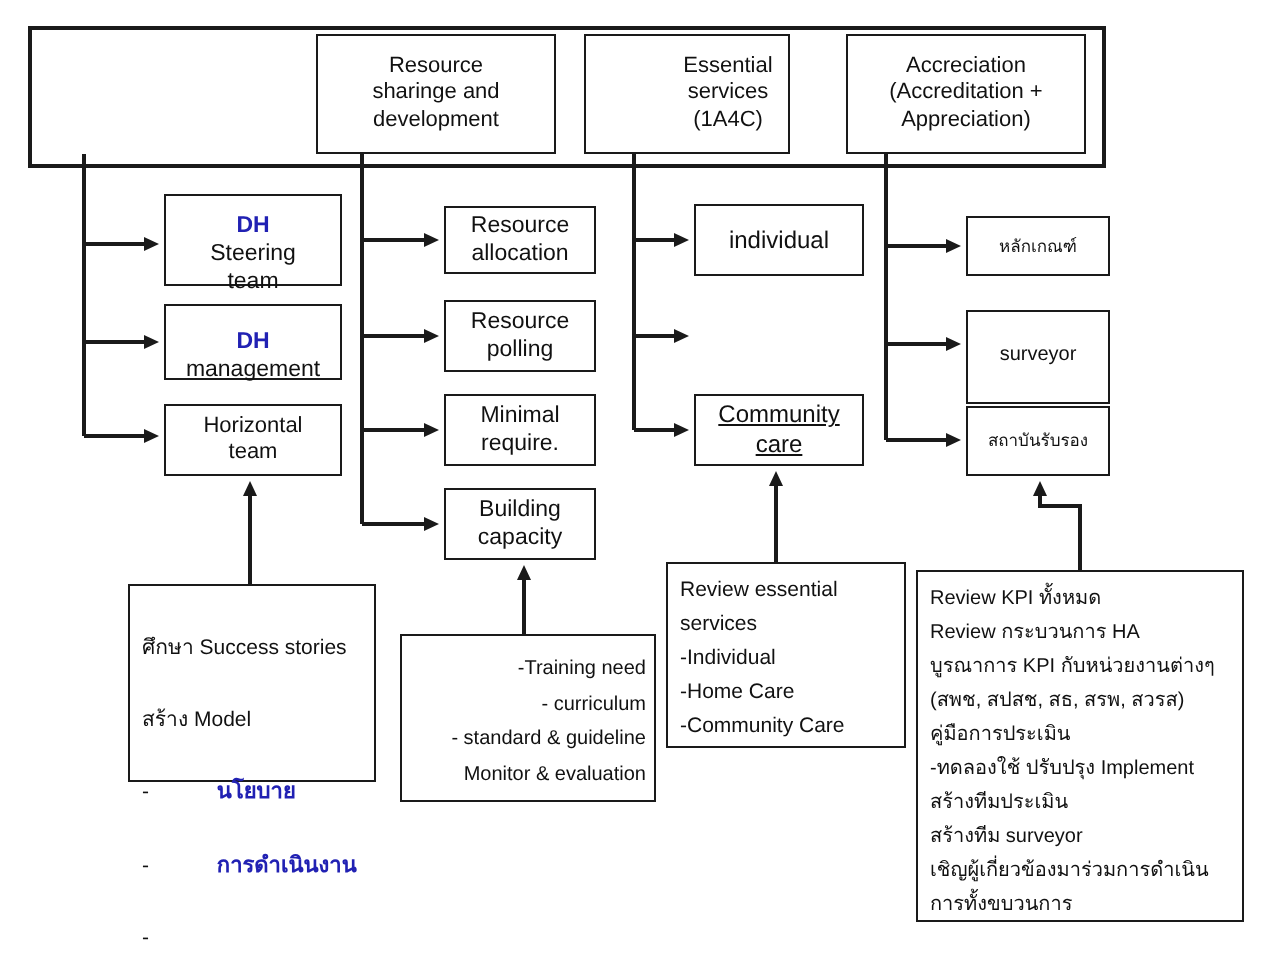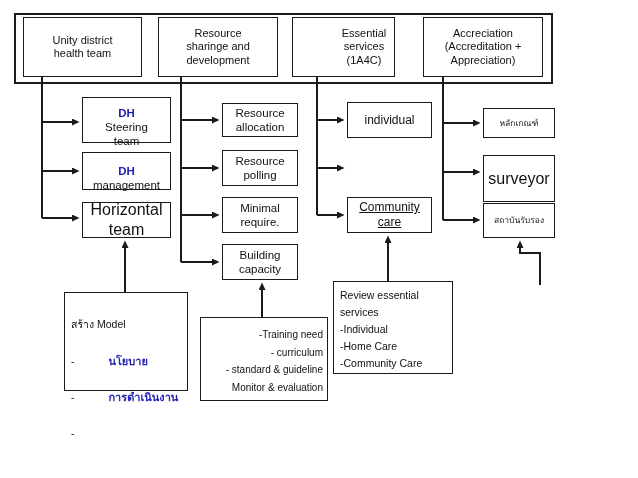--- a/index.html
+++ b/index.html
@@ -66,74 +66,82 @@
 
       <path d="M125 292 L125 247" marker-end="url(#ah)"></path>
       <path d="M262 317 L262 289" marker-end="url(#ah)"></path>
       <path d="M388 281 L388 242" marker-end="url(#ah)"></path>
       <path d="M540 285 L540 253 L520 253 L520 247" marker-end="url(#ah)"></path>
     </g>
   </svg>
 
   <div class="frame" style="left:14px;top:13px;width:539px;height:71px;"></div>
 
-  <div class="box" style="left:23px;top:17px;width:119px;height:60px;font-size:11px;">Unity district
-health team</div>
   <div class="box" style="left:158px;top:17px;width:120px;height:60px;font-size:11px;">Resource
 sharinge and
 development</div>
   <div class="box" style="left:292px;top:17px;width:103px;height:60px;font-size:11px;padding-left:41px;">Essential services
 (1A4C)</div>
   <div class="box" style="left:423px;top:17px;width:120px;height:60px;font-size:11px;">Accreciation
 (Accreditation +
 Appreciation)</div>
 
   <div class="box" style="left:82px;top:97px;width:89px;height:46px;font-size:11.5px;">
     <div>
       <span class="accent">DH</span><span>Steering
 team</span>
     </div>
   </div>
   <div class="box" style="left:82px;top:152px;width:89px;height:38px;font-size:11.5px;">
     <div>
       <span class="accent">DH</span><span>management</span>
     </div>
   </div>
-  <div class="box" style="left:82px;top:202px;width:89px;height:36px;font-size:16px;">Horizontal
+  <div class="box" style="left:82px;top:202px;width:89px;height:36px;font-size:11px;">Horizontal
 team</div>
 
   <div class="box" style="left:222px;top:103px;width:76px;height:34px;font-size:11.5px;">Resource
 allocation</div>
   <div class="box" style="left:222px;top:150px;width:76px;height:36px;font-size:11.5px;">Resource
 polling</div>
   <div class="box" style="left:222px;top:197px;width:76px;height:36px;font-size:11.5px;">Minimal
 require.</div>
   <div class="box" style="left:222px;top:244px;width:76px;height:36px;font-size:11.5px;">Building
 capacity</div>
 
   <div class="box" style="left:347px;top:102px;width:85px;height:36px;font-size:12px;">individual</div>
   <div class="box" style="left:347px;top:197px;width:85px;height:36px;font-size:12px;text-decoration:underline;">Community
 care</div>
 
   <div class="box" style="left:483px;top:108px;width:72px;height:30px;font-size:8.5px;">หลักเกณฑ์</div>
-  <div class="box" style="left:483px;top:155px;width:72px;height:47px;font-size:16px;">surveyor</div>
+  <div class="box" style="left:483px;top:155px;width:72px;height:47px;font-size:10px;">surveyor</div>
   <div class="box" style="left:483px;top:203px;width:72px;height:35px;font-size:8.5px;">สถาบันรับรอง</div>
 
   <div class="note" style="left:64px;top:292px;width:124px;height:99px;font-size:10.5px;line-height:1.7;">
+    <div class="nline">ศึกษา Success stories</div>
     <div class="nline">สร้าง Model</div>
     <div class="nline bullet"><span class="dash">-</span> <span class="blue">นโยบาย</span></div>
     <div class="nline"><span class="dash">-</span> <span class="blue">การดำเนินงาน</span></div>
     <div class="nline dash">-</div>
   </div>
 
   <div class="note centered" style="left:200px;top:317px;width:128px;height:84px;font-size:10px;line-height:1.75;padding-top:8px;">-Training need
 - curriculum
 - standard &amp; guideline
 Monitor &amp; evaluation</div>
 
   <div class="note" style="left:333px;top:281px;width:120px;height:93px;font-size:10.5px;line-height:1.63;">Review essential
 services
 -Individual
 -Home Care
 -Community Care</div>
 
+  <div class="note" style="left:458px;top:285px;width:164px;height:176px;font-size:10px;line-height:1.7;">Review KPI ทั้งหมด
+Review กระบวนการ HA
+บูรณาการ KPI กับหน่วยงานต่างๆ
+(สพช, สปสช, สธ, สรพ, สวรส)
+คู่มือการประเมิน
+-ทดลองใช้ ปรับปรุง Implement
+สร้างทีมประเมิน
+สร้างทีม surveyor
+เชิญผู้เกี่ยวข้องมาร่วมการดำเนินการทั้งขบวนการ</div>
 
 </div>
 
 </body></html>

